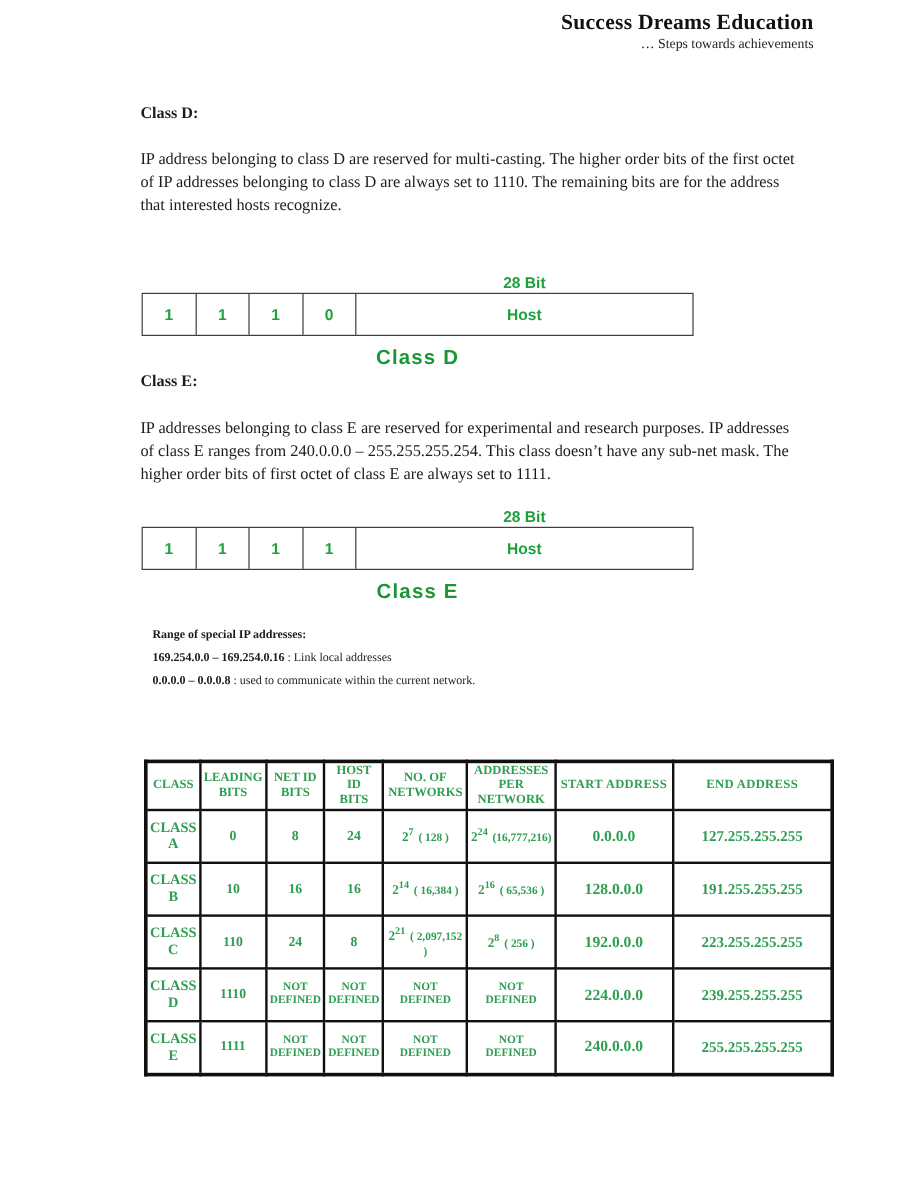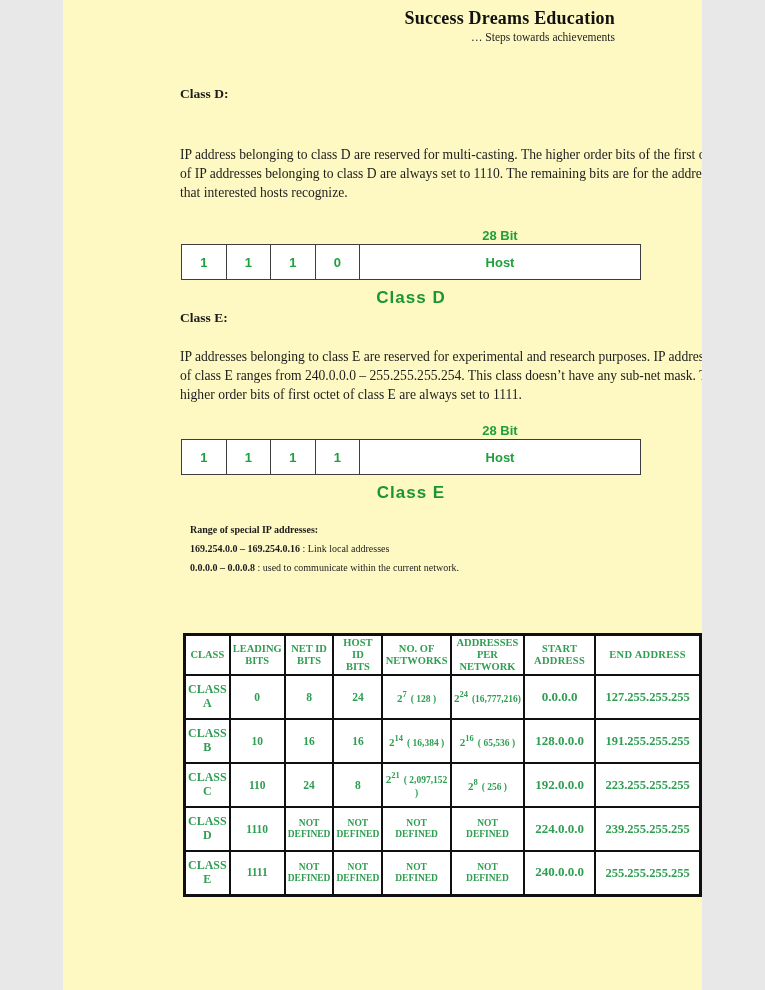--- a/index.html
+++ b/index.html
@@ -1,39 +1,39 @@
 <!DOCTYPE html>
 <html><head>
 <meta charset="utf-8">
 <style>
   * { margin: 0; padding: 0; box-sizing: border-box; }
   html, body { background: #e8e8e8; }
   body { font-family: "Liberation Serif", serif; }
 
   .page {
     position: relative;
-    width: 639px;
+    width: 765px;
     height: 990px;
     margin: 0 auto;
-    background: #fef9c3;
+    background: #ffffff;
     color: #1c1c1c;
     overflow: hidden;
   }
 
   
   .brand { position: absolute; top: 8px; right: 87px; text-align: right; }
   .brand-title { font-size: 18px; font-weight: bold; letter-spacing: .2px; color: #111; }
   .brand-tagline { font-size: 11.5px; margin-top: 2px; color: #222; }
 
   
   .h-class { position: absolute; left: 117px; font-size: 13.5px; font-weight: bold; }
   .para { position: absolute; left: 117px; width: 548px; font-size: 13.6px; line-height: 19px; }
 
   .h-class-d { top: 86px; }
-  .para-d1 { top: 123px; margin-top: 22px; }
+  .para-d1 { top: 123px; }
   .para-d2 { top: 190px; }
   .h-class-e { top: 310px; }
   .para-e  { top: 347px; }
 
   
   .diagram { position: absolute; left: 118px; width: 460px;
              font-family: "Liberation Sans", sans-serif; }
   .diagram-d { top: 228px; }
   .diagram-e { top: 423px; }
   .bit-label { margin-left: 178px; width: 282px; text-align: center;

